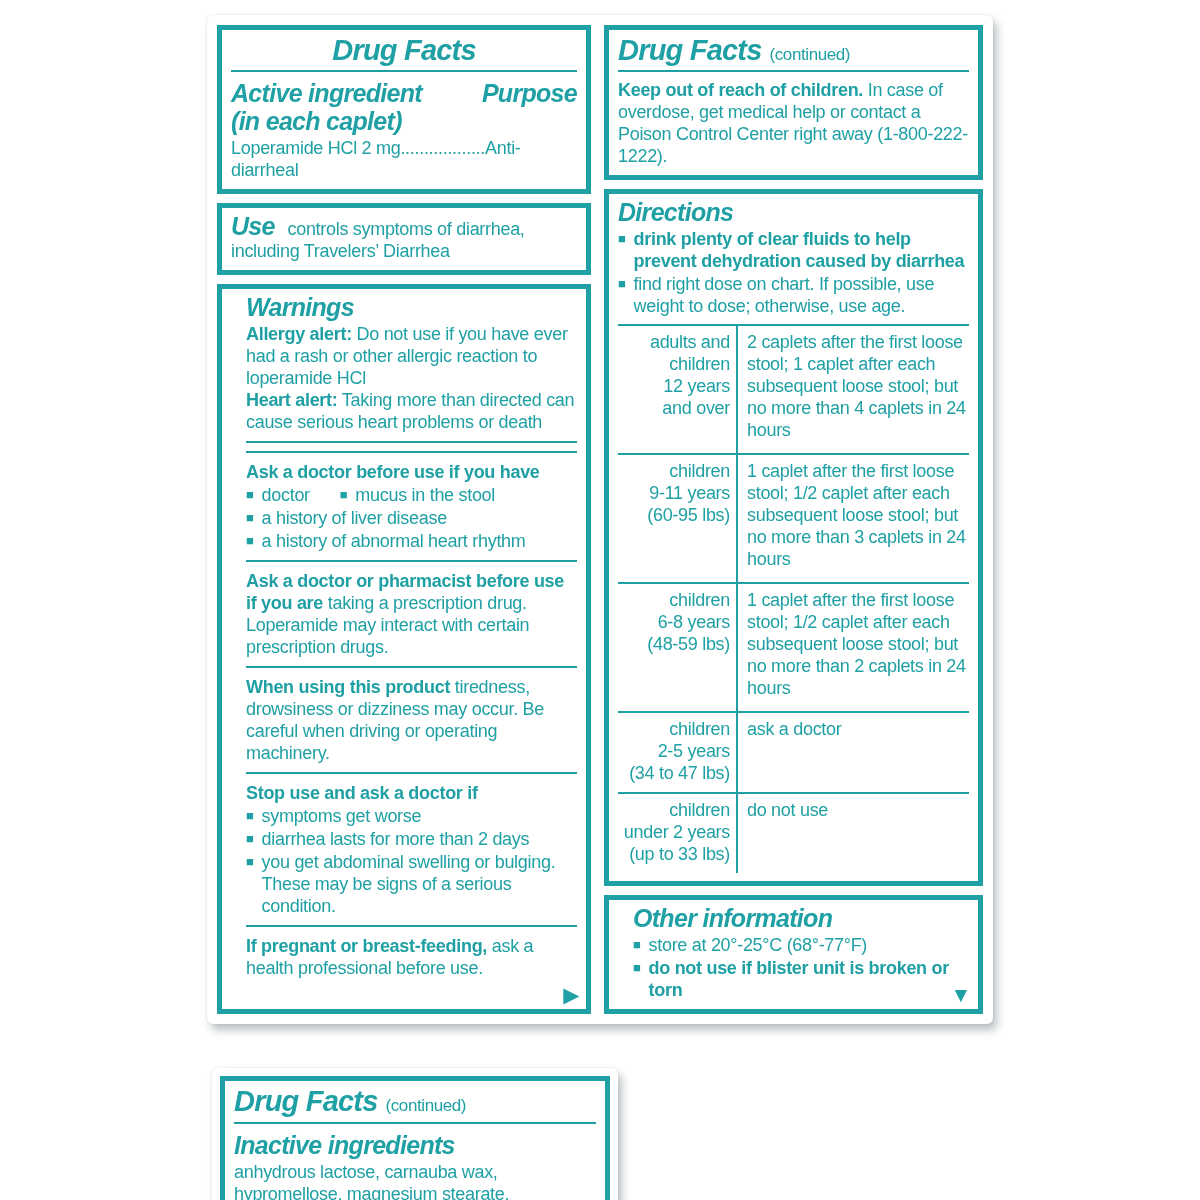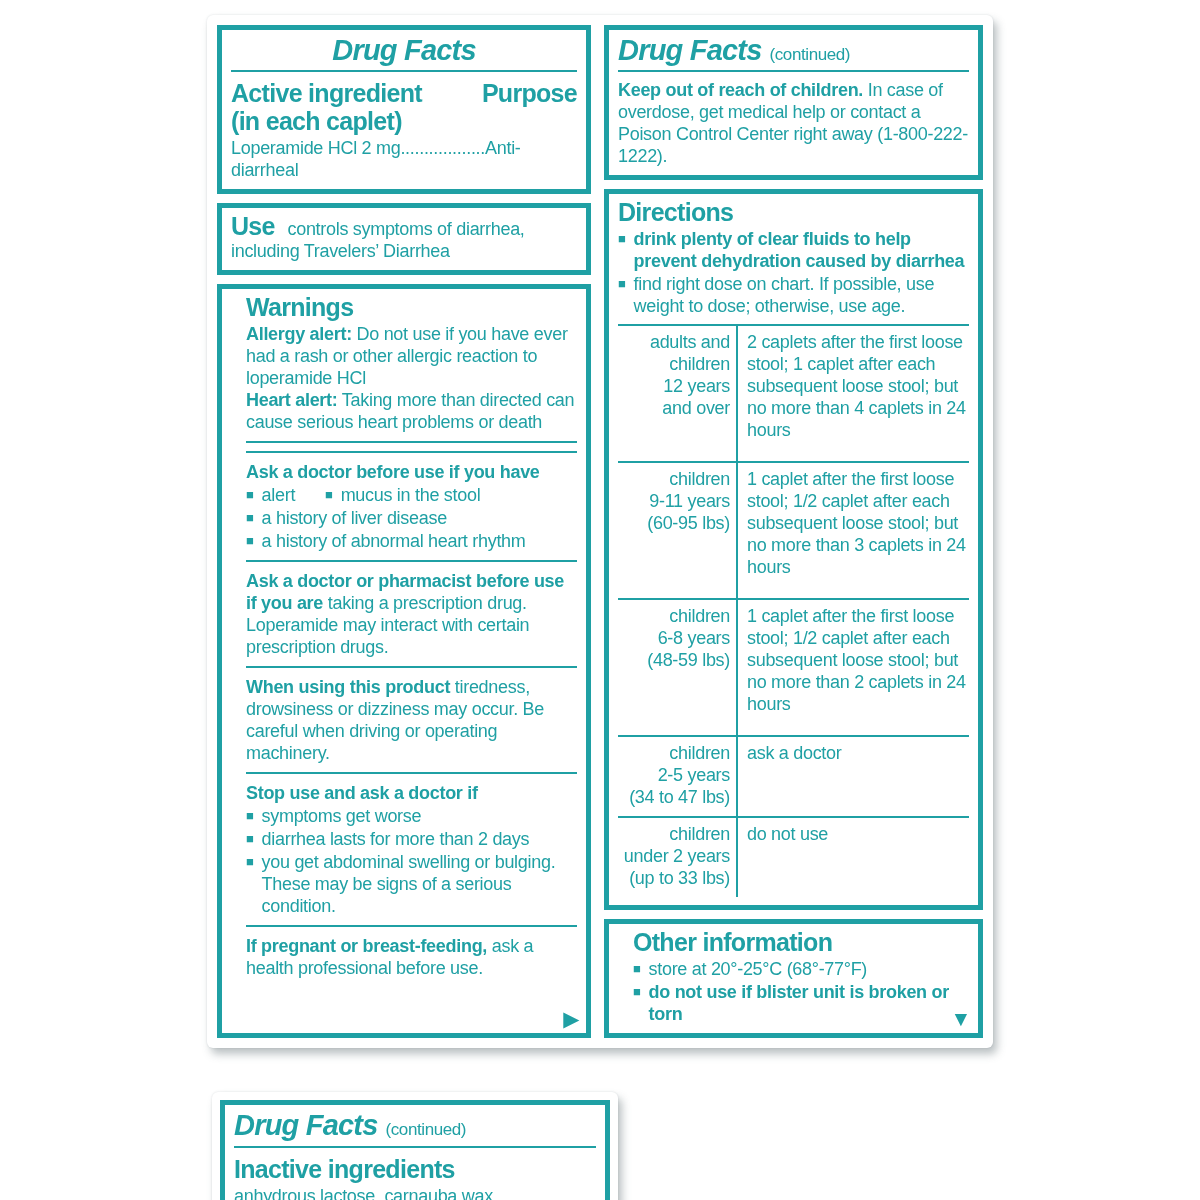--- a/index.html
+++ b/index.html
@@ -42,21 +42,21 @@
 
   .title-row { display: flex; align-items: baseline; gap: 8px; }
   .title {
     font-size: 29px; font-weight: bold; font-style: italic;
     letter-spacing: -0.8px; line-height: 1.15; text-align: center;
   }
   .title-suffix { font-size: 17px; font-weight: normal; letter-spacing: -0.4px; }
   .title-rule { border: 0; border-top: 2px solid var(--teal); margin: 3px 0 7px 0; }
 
   .h2 {
-    font-size: 25px; font-weight: bold; 
+    font-size: 25px; font-weight: bold; font-style: italic;
     letter-spacing: -0.7px; line-height: 1.12; margin-bottom: 2px;
   }
   .h2-inline { display: inline; margin-right: 8px; }
 
   .body, .b-text { font-size: 18px; line-height: 22px; }
   p.body { margin: 0; }
   .bold { font-weight: bold; }
   .pre { white-space: pre-line; }
 
   .rule { border: 0; border-top: 2px solid var(--teal); margin: 8px 0; }
@@ -77,21 +77,21 @@
   .dose-table { border-top: 2px solid var(--teal); margin-top: 7px; }
   .dt-row { display: flex; align-items: stretch; }
   .dt-row + .dt-row { border-top: 2px solid var(--teal); }
   .dt-age {
     flex: 0 0 120px; width: 120px;
     border-right: 2px solid var(--teal);
     padding: 5px 6px 8px 0;
     white-space: pre-line;
     text-align: right;
   }
-  .dt-dose { flex: 1 1 auto; padding: 5px 0 20px 9px; }
+  .dt-dose { flex: 1 1 auto; padding: 5px 0 12px 9px; }
 </style>
 </head>
 <body style="background: rgb(255, 255, 255);">
 
 <div class="stage">
 
   <div class="sheet sheet-top">
 
     <div class="col col-left">
 
@@ -118,21 +118,21 @@
 
         <hr class="rule">
 
 
         <hr class="rule">
 
         <p class="body bold">Ask a doctor before use if you have</p>
         <div class="b-inline">
           <div class="b-row">
               <span class="b-marker">■</span>
-              <span class="b-text">alert</span>
+              <span class="b-text">doctor</span>
             </div>
           <div class="b-row b-gap">
               <span class="b-marker">■</span>
               <span class="b-text">mucus in the stool</span>
             </div>
         </div>
         <div class="b-row">
             <span class="b-marker">■</span>
             <span class="b-text">a history of liver disease</span>
           </div>

